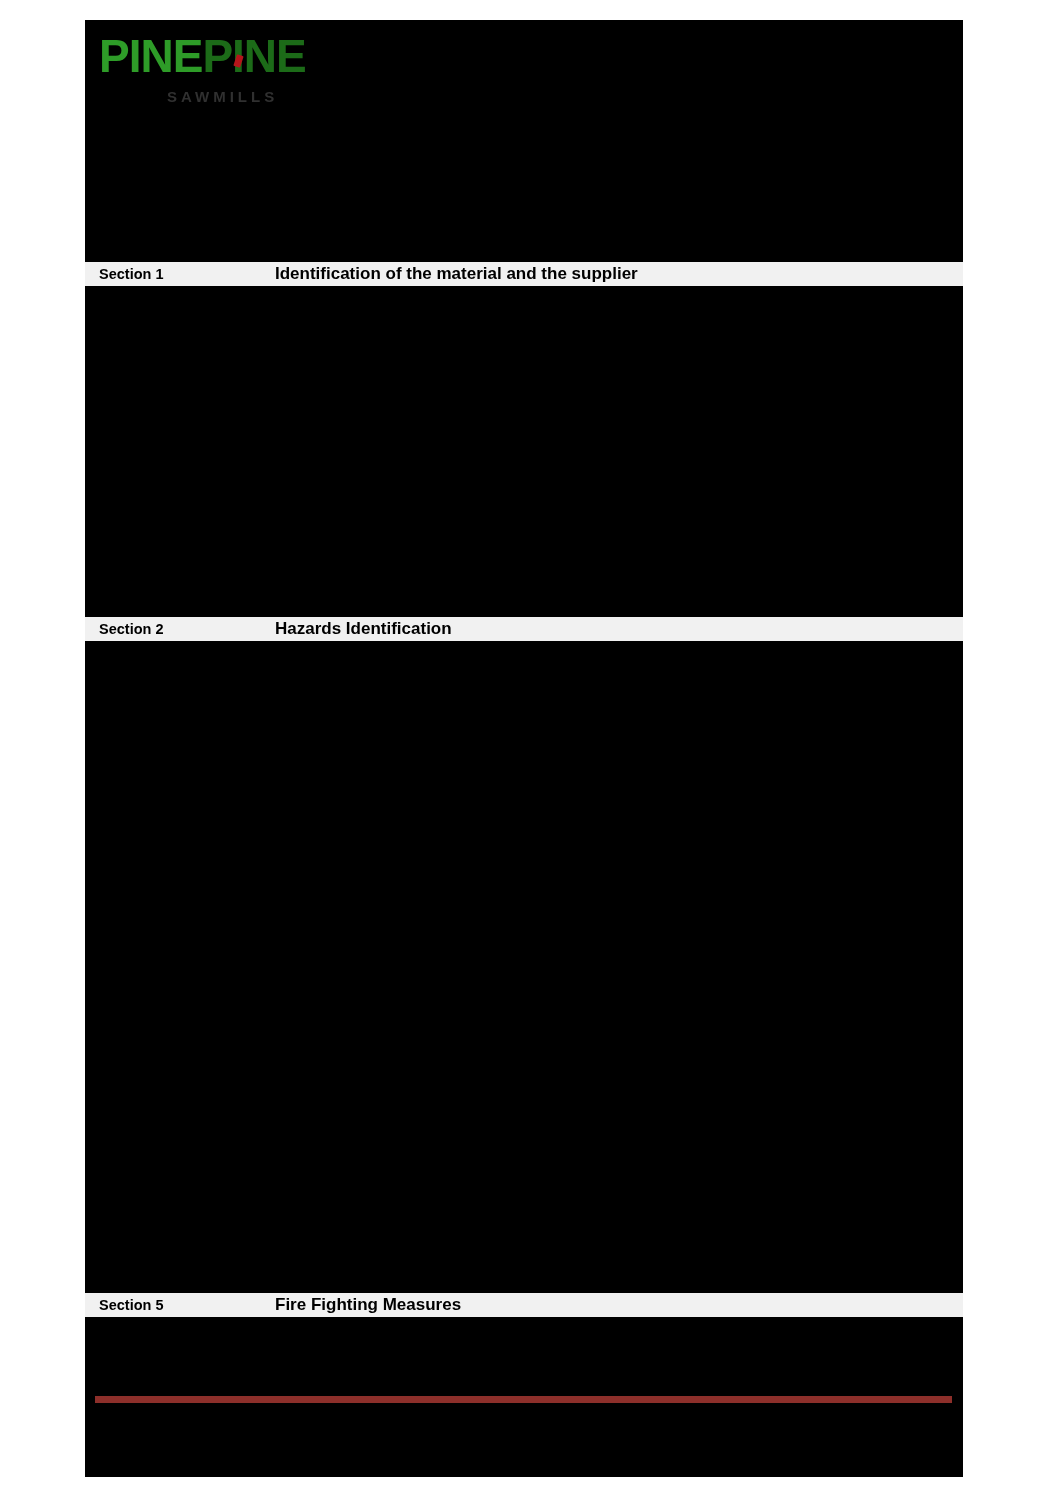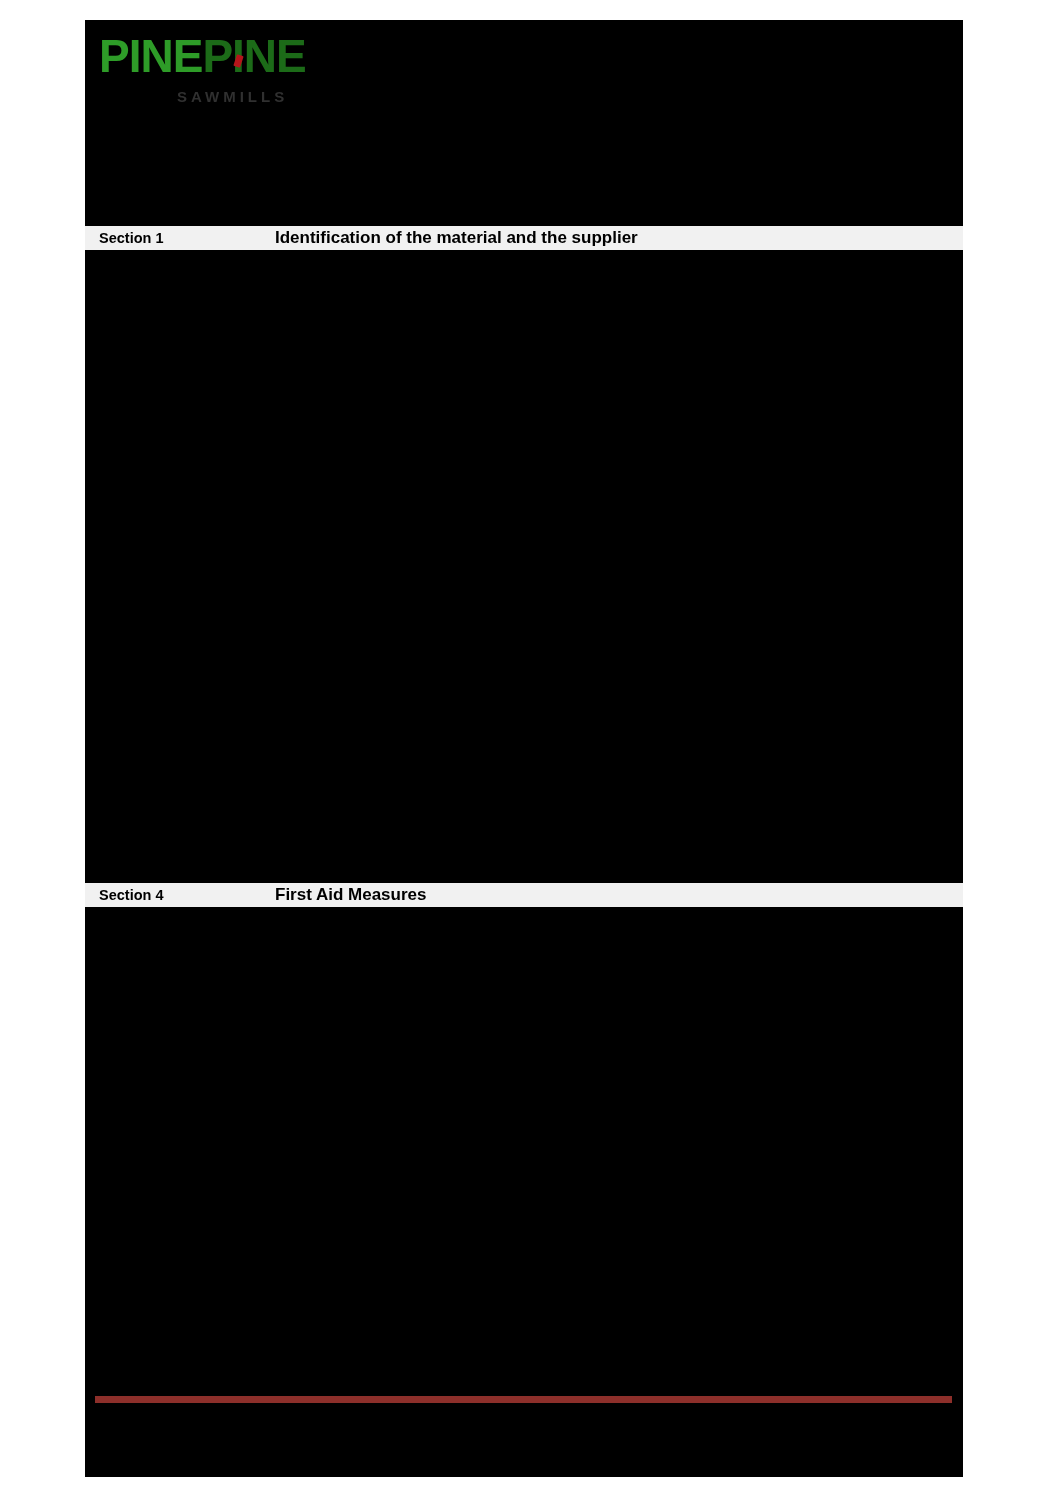--- a/index.html
+++ b/index.html
@@ -50,37 +50,38 @@
     left: 136px;
     top: 22px;
     width: 7px;
     height: 12px;
     background: #b5151b;
     transform: rotate(18deg);
     border-radius: 1px;
   }
   .logo-sub {
     position: absolute;
-    left: 78px;
+    left: 68px;
     top: 56px;
     font-size: 15px;
     font-weight: bold;
     letter-spacing: 4px;
     color: #3b3b3b;
     opacity: 0.82;
   }
   
   .section-bar {
     position: absolute;
     left: 85px;
     width: 878px;
     height: 24px;
     background: #f1f1f1;
     display: flex;
     align-items: center;
+    margin-top: 36px;
   }
   .section-bar .sec-num {
     width: 190px;
     padding-left: 14px;
     box-sizing: border-box;
     font-size: 14.5px;
     font-weight: bold;
     color: #000000;
   }
   .section-bar .sec-title {
@@ -109,23 +110,27 @@
     <div class="logo-main"><span>PINE</span><span class="dark">PINE</span></div>
     <div class="logo-dot"></div>
     <div class="logo-sub">SAWMILLS</div>
   </div>
 
   <div class="section-bar" style="top:226px;">
     <span class="sec-num">Section 1</span>
     <span class="sec-title">Identification of the material and the supplier</span>
   </div>
 
+  <div class="section-bar" style="top:581px;">
+    <span class="sec-num">Section 2</span>
+    <span class="sec-title">Hazards Identification</span>
+  </div>
 
 
-  <div class="section-bar" style="top:883px;">
-    <span class="sec-num">Section 4</span>
-    <span class="sec-title">First Aid Measures</span>
+
+  <div class="section-bar" style="top:1257px;">
+    <span class="sec-num">Section 5</span>
+    <span class="sec-title">Fire Fighting Measures</span>
   </div>
-
 
   <div class="red-rule"></div>
 
 </div>
 
 </body></html>

